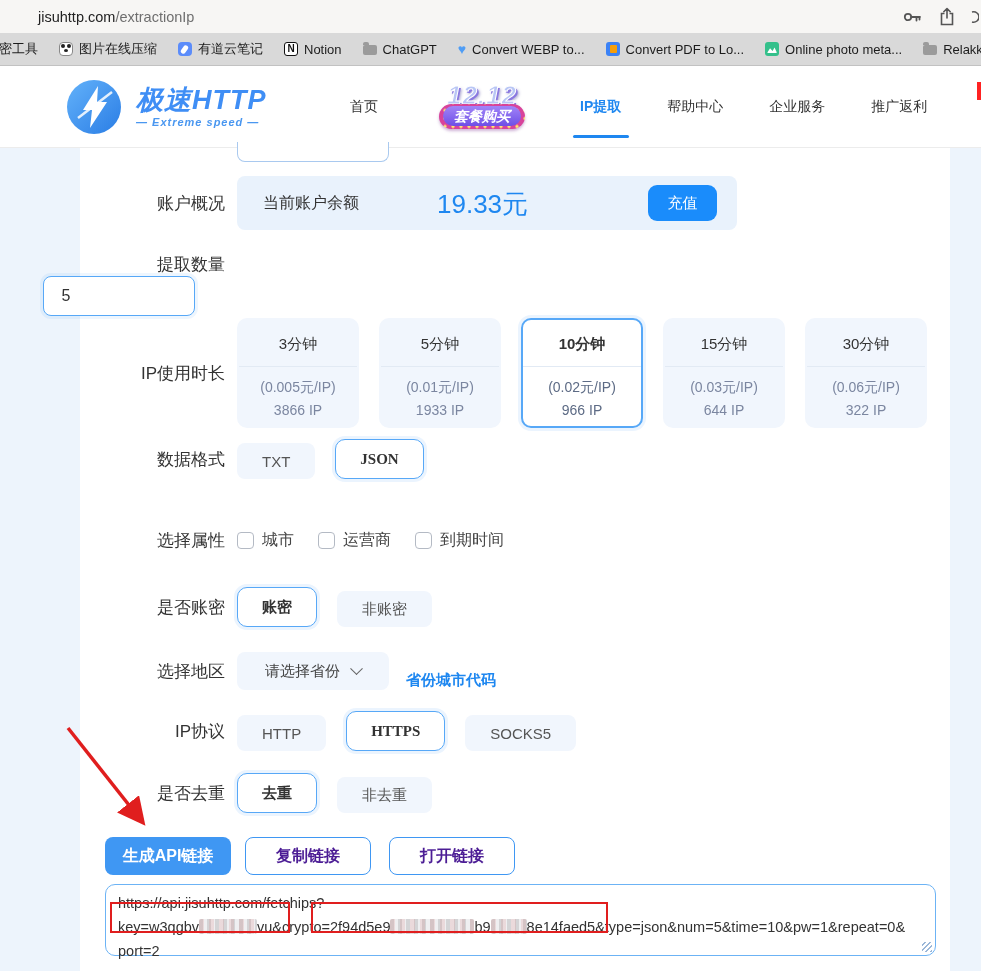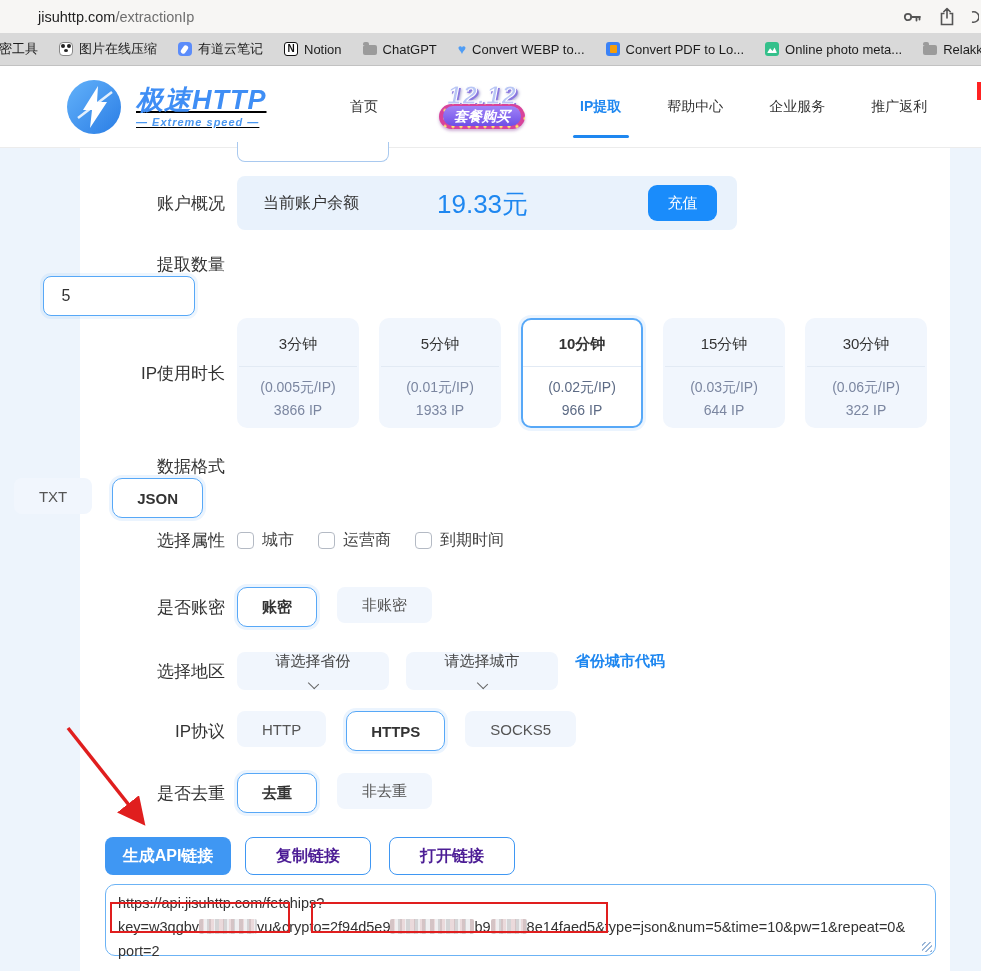--- a/index.html
+++ b/index.html
@@ -30,40 +30,40 @@
   .ic-folder:before { content:""; position:absolute; top:-3px; left:0; width:6px; height:3px; background:#9b9b9b; border-radius:2px 2px 0 0; }
   .ic-heart { color:#4f9df5; font-size:14px; line-height:14px; width:auto !important; }
   .ic-pdf { background:#3b82f6; border-radius:3px; }
   .ic-pdf:before { content:""; position:absolute; left:4px; top:3px; width:7px; height:8px; background:#f59e0b; border-radius:1px; }
   .ic-photo { background:#34c08b; border-radius:3px; }
   .ic-photo:before { content:""; position:absolute; left:2px; top:3px; width:10px; height:8px; background:#fff; border-radius:1px;
      clip-path:polygon(0 100%,30% 40%,55% 75%,75% 30%,100% 100%); }
 
   
   .site-header { position:absolute; top:66px; left:0; width:100%; height:82px; background:#fff; border-bottom:1px solid #ececec; box-shadow:0 1px 3px rgba(0,0,0,.04); }
-  .logo { position:absolute; left:64px; top:11px; display:flex; align-items:center; gap:12px;text-decoration:underline; }
+  .logo { position:absolute; left:64px; top:11px; display:flex; align-items:center; gap:12px; }
   .logo-text .t1 { font-size:27px; font-weight:900; font-style:italic; color:#3f8ef5; letter-spacing:1px; line-height:28px; }
   .logo-text .t2 { font-size:11px; font-weight:700; font-style:italic; color:#4a97f0; letter-spacing:1px; margin-top:2px; }
   .nav { position:absolute; left:350px; top:0; height:82px; display:flex; align-items:center; }
   .nav-item { font-size:14px; color:#333; margin-right:46px; position:relative; white-space:nowrap; }
   .nav-item.active { color:#1e87f0; font-weight:700; }
   .nav-item.active:after { content:""; position:absolute; left:50%; transform:translateX(-50%); bottom:-22px; width:56px; height:3px; background:#1e87f0; border-radius:2px; }
   .promo { display:flex; flex-direction:column; align-items:center; margin-right:40px; margin-top:-4px; width:116px; }
   .promo-num { font-size:26px; font-weight:900; font-style:italic; color:#b9c6f5; -webkit-text-stroke:1px #ffffff; text-shadow:2px 2px 0 #8a79e0, 3px 3px 3px rgba(80,70,160,.5); letter-spacing:1px; line-height:26px; }
   .promo-pill { margin-top:-4px; background-color:#d8439b; background-image:radial-gradient(circle,#ffe96e 1.3px, transparent 1.9px); background-size:8px 8px; background-position:2px 2.5px; border-radius:15px; padding:3px 4px; box-shadow:0 2px 3px rgba(120,40,140,.35); }
   .promo-pill-inner { background:linear-gradient(180deg,#a184f8,#6e4fe6); border-radius:11px; padding:2px 11px; color:#fff; font-weight:800; font-style:italic; font-size:14px; white-space:nowrap; }
   .red-fragment { position:absolute; right:0; top:16px; width:4px; height:18px; background:#f22; }
 
   
   .content { position:absolute; top:148px; left:0; width:981px; height:823px; background:#edf4fc; }
   .panel { position:absolute; left:80px; top:0; width:870px; height:823px; background:#fff; }
 
   .row { position:absolute; left:0; display:flex; align-items:center; }
   .row-label { width:225px; text-align:right; font-size:17px; color:#333; font-weight:500; flex:0 0 auto; }
-  .row-ctrl { margin-left:12px; display:flex; align-items:flex-start; }
+  .row-ctrl { margin-left:12px; display:flex; align-items:flex-end; }
 
   .partial-box { position:absolute; left:237px; top:-6px; width:152px; height:20px; background:#fff; border:1.5px solid #a9c9ef; border-radius:0 0 8px 8px; border-top:none; }
 
   .acct-panel { position:relative; width:500px; height:54px; background:#e9f2fc; border-radius:8px; }
   .acct-balance-label { position:absolute; left:26px; top:17px; font-size:16px; color:#333; }
   .acct-balance-value { position:absolute; left:200px; top:11px; font-size:26px; color:#1e87f0; }
   .btn-recharge { position:absolute; left:383px; top:9px; width:69px; height:36px; background:#1a8cfb; border:none; border-radius:9px; color:#fff; font-size:15px; cursor:pointer;margin-left:28px; }
 
   .qty-input { width:152px; height:40px; border:1.5px solid #57a8f7; border-radius:8px; font-size:16px; color:#333; padding-left:18px; outline:none; background:#fff; box-shadow:0 0 0 3px rgba(87,168,247,.10); }
 
@@ -71,27 +71,27 @@
   .card { width:122px; height:110px; background:#f1f6fd; border-radius:10px; border:2px solid transparent; display:flex; flex-direction:column; align-items:center; }
   .card .t { font-size:15px; color:#333; padding:15px 0 12px; }
   .card .dv { width:100%; height:1px; background:#e2eaf4; }
   .card .p { font-size:14px; color:#7b86a0; margin-top:12px; }
   .card .ips { font-size:14px; color:#7b86a0; margin-top:5px; }
   .card.selected { background:#fff; border-color:#57a8f7; box-shadow:0 0 0 3px rgba(87,168,247,.12); }
   .card.selected .t { font-weight:700; }
   .card.selected .p, .card.selected .ips { color:#5d6b85; }
 
   .pill { height:36px; padding:0 24px; border-radius:8px; background:#f1f6fd; color:#555; font-size:15px; display:inline-flex; align-items:center; justify-content:center; margin-right:20px; border:1.5px solid transparent; cursor:pointer; white-space:nowrap; }
-  .pill.selected { background:#fff; border-color:#57a8f7; border-radius:10px; color:#333; font-weight:600; height:40px; box-shadow:0 0 0 3px rgba(87,168,247,.12); }
+  .pill.selected { background:#fff; border-color:#57a8f7; border-radius:10px; color:#333; font-weight:600; height:40px; box-shadow:0 0 0 3px rgba(87,168,247,.12);font-family:Liberation Serif, serif; }
 
   .chk { display:flex; align-items:center; margin-right:24px; cursor:pointer; }
   .chk .box { width:17px; height:17px; border:1.5px solid #b4bac4; border-radius:4px; background:#fff; margin-right:8px; }
   .chk .lbl { font-size:16px; color:#444; }
 
-  .dropdown { width:152px; height:38px; background:#f1f6fd; border-radius:8px; display:flex; align-items:center; justify-content:center; gap:12px; font-size:15px; color:#444; margin-right:17px; cursor:pointer;flex-direction:column; }
+  .dropdown { width:152px; height:38px; background:#f1f6fd; border-radius:8px; display:flex; align-items:center; justify-content:center; gap:12px; font-size:15px; color:#444; margin-right:17px; cursor:pointer; }
   .chev { width:9px; height:9px; border-right:1.6px solid #666; border-bottom:1.6px solid #666; transform:rotate(45deg) translate(-2px,-2px); }
   .code-link { font-size:15px; font-weight:700; color:#1e87f0; cursor:pointer; }
 
   .actions { position:absolute; left:105px; top:689px; display:flex; }
   .btn-generate { width:126px; height:38px; background:#3f97f3; border:none; border-radius:8px; color:#fff; font-size:16px; font-weight:600; cursor:pointer; }
   .btn-outline { height:38px; background:#fff; border:1.5px solid #3f97f3; border-radius:8px; color:#4c1d95; font-size:16px; font-weight:600; cursor:pointer; padding:0 30px; }
   .btn-copy { margin-left:14px; }
   .btn-open { margin-left:18px; }
 
   .api-box { position:absolute; left:105px; top:736px; width:831px; height:72px; background:#fff; border:1.5px solid #6cb3f5; border-radius:10px; padding:6px 12px; font-size:14.5px; color:#333; line-height:24px; word-break:break-all; }
@@ -262,21 +262,21 @@
         </div>
         <div class="card">
           <div class="t">30分钟</div>
             <div class="dv"></div>
           <div class="p">(0.06元/IP)</div>
           <div class="ips">322 IP</div>
         </div>
       </div>
     </div>
 
-    <div class="row" style="top:307px; height:40px;flex-direction:column;">
+    <div class="row" style="top:291px; height:40px;">
       <div class="row-label">数据格式</div>
       <div class="row-ctrl">
         <span class="pill">TXT</span>
         <span class="pill selected">JSON</span>
       </div>
     </div>
 
     <div class="row" style="top:380px; height:24px;">
       <div class="row-label">选择属性</div>
       <div class="row-ctrl">
@@ -303,24 +303,20 @@
       </div>
     </div>
 
     <div class="row" style="top:503px; height:40px;">
       <div class="row-label">选择地区</div>
       <div class="row-ctrl">
         <span class="dropdown">
             <span>请选择省份</span>
             <span class="chev"></span>
           </span>
-        <span class="dropdown">
-            <span>请选择城市</span>
-            <span class="chev"></span>
-          </span>
         <span class="code-link">省份城市代码</span>
       </div>
     </div>
 
     <div class="row" style="top:563px; height:40px;">
       <div class="row-label">IP协议</div>
       <div class="row-ctrl">
         <span class="pill">HTTP</span>
         <span class="pill selected">HTTPS</span>
         <span class="pill">SOCKS5</span>

